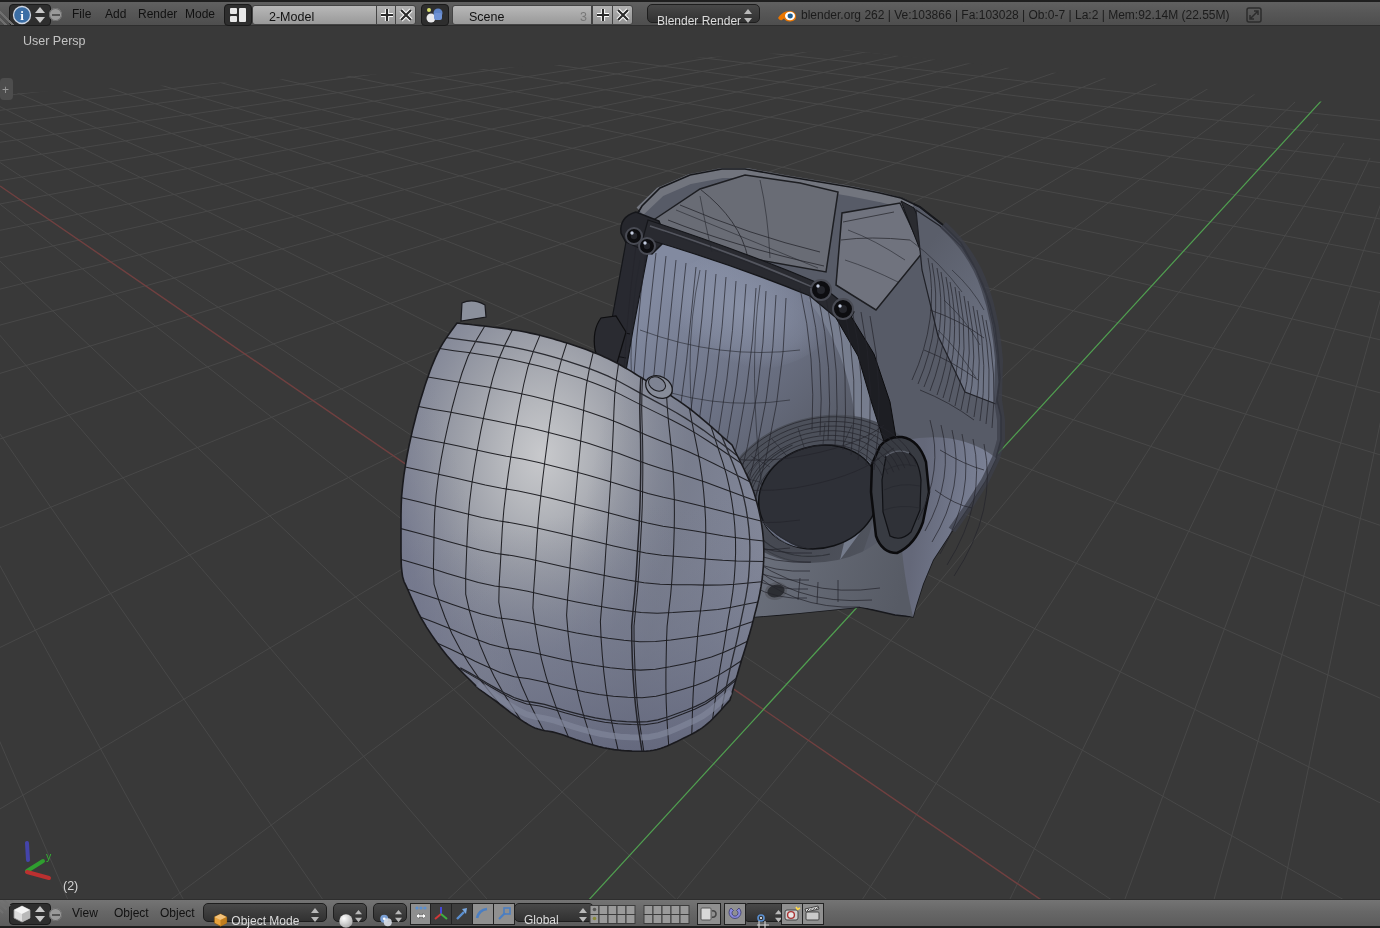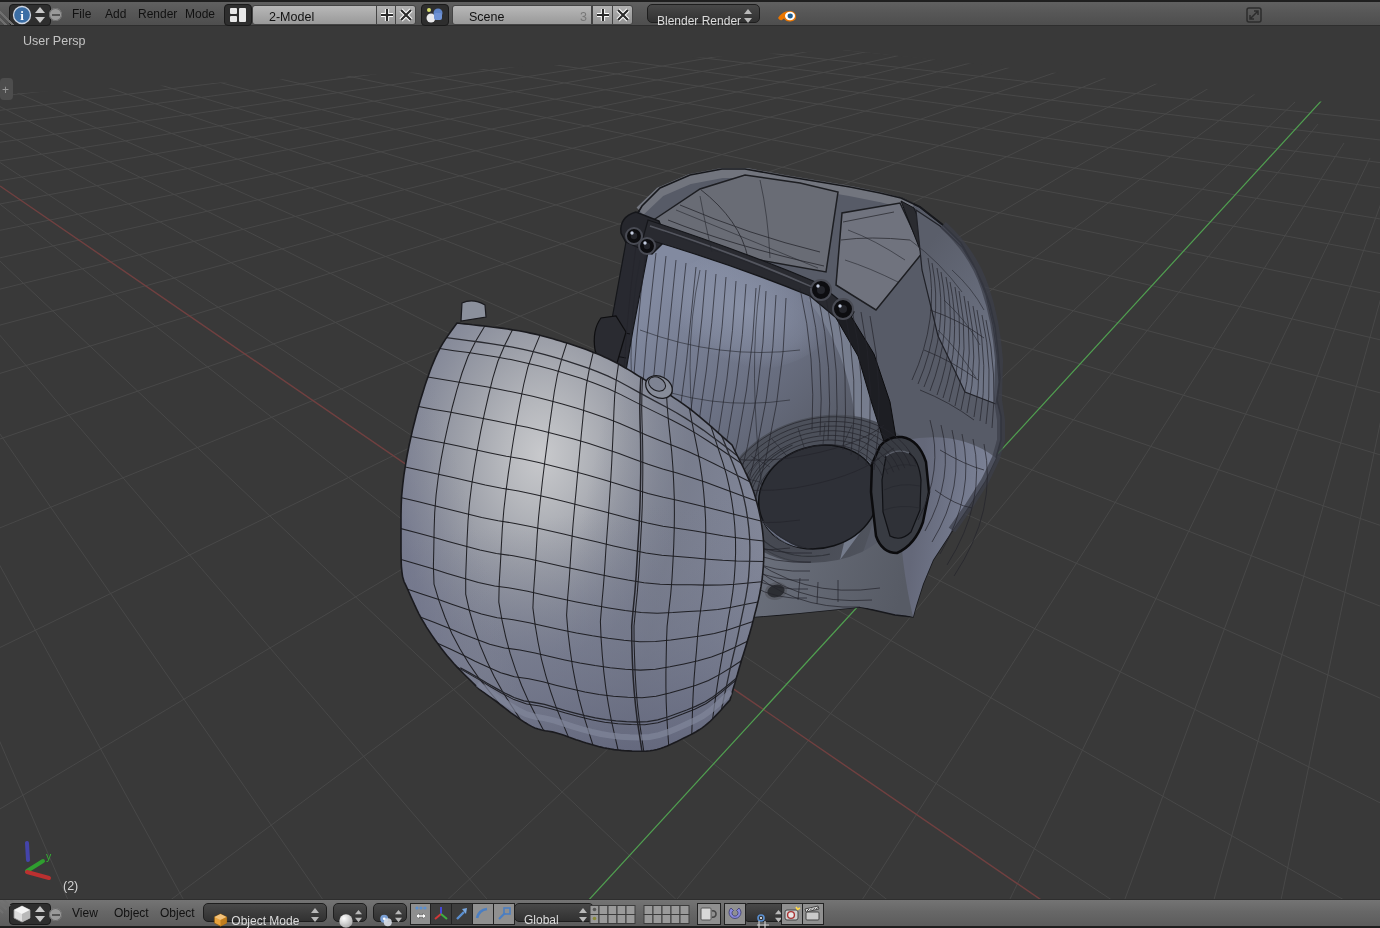--- a/index.html
+++ b/index.html
@@ -407,20 +407,21 @@
      <svg width="10" height="16" viewBox="0 0 10 16" style="position:absolute;right:6px;top:3px">
      <path d="M5 1 L9 6 L1 6 Z" fill="#b9b9b9"></path>
         <path d="M5 15 L9 10 L1 10 Z" fill="#b9b9b9"></path>
       </svg>
   </div>
   <svg width="20" height="17" viewBox="0 0 20 17" style="position:absolute;left:777px;top:5px">
       <path d="M1 11 Q4 6 9 4.5 L14 4 Q19 5 19 9.5 Q19 14 13.5 14.5 Q9 15 7 11.5 L5 13 Q3 14 1 11 Z" fill="#ea7600"></path>
       <ellipse cx="13" cy="9" rx="5" ry="4.2" fill="#fff"></ellipse>
       <ellipse cx="13.2" cy="9" rx="2.6" ry="2.4" fill="#1e5d93"></ellipse>
     </svg>
+  <span class="stat">blender.org 262 | Ve:103866 | Fa:103028 | Ob:0-7 | La:2 | Mem:92.14M (22.55M)</span>
   <svg width="16" height="16" viewBox="0 0 16 16" style="position:absolute;right:118px;top:5px">
     <rect x="1" y="1" width="14" height="14" rx="2" fill="none" stroke="#2c2c2c" stroke-width="1.5"></rect>
     <path d="M4 12 L12 4 M8 4 h4 v4 M8 12 h-4 v-4" stroke="#2c2c2c" stroke-width="1.5" fill="none"></path>
   </svg>
   <div class="corner tl"></div>
 </div>
 
 <div class="bar bot">
   <div class="iconbtn" style="left:9px;width:40px;top:3px">
     <svg width="38" height="20" viewBox="0 0 38 20">

